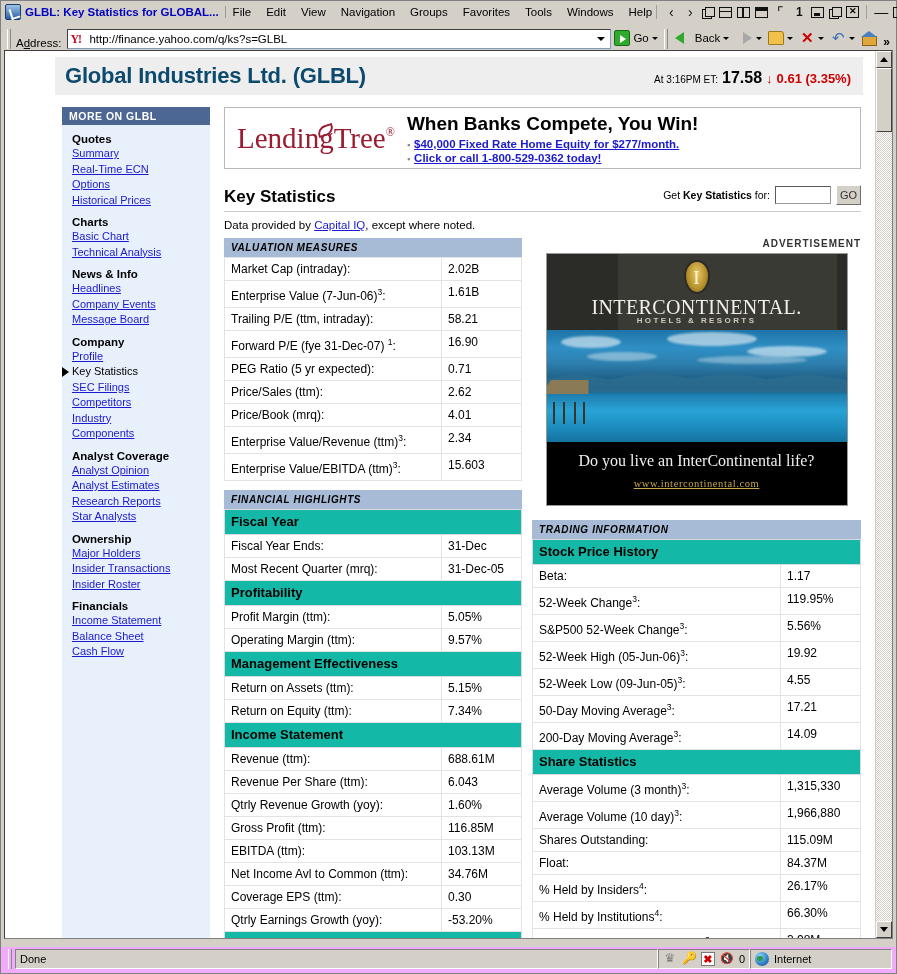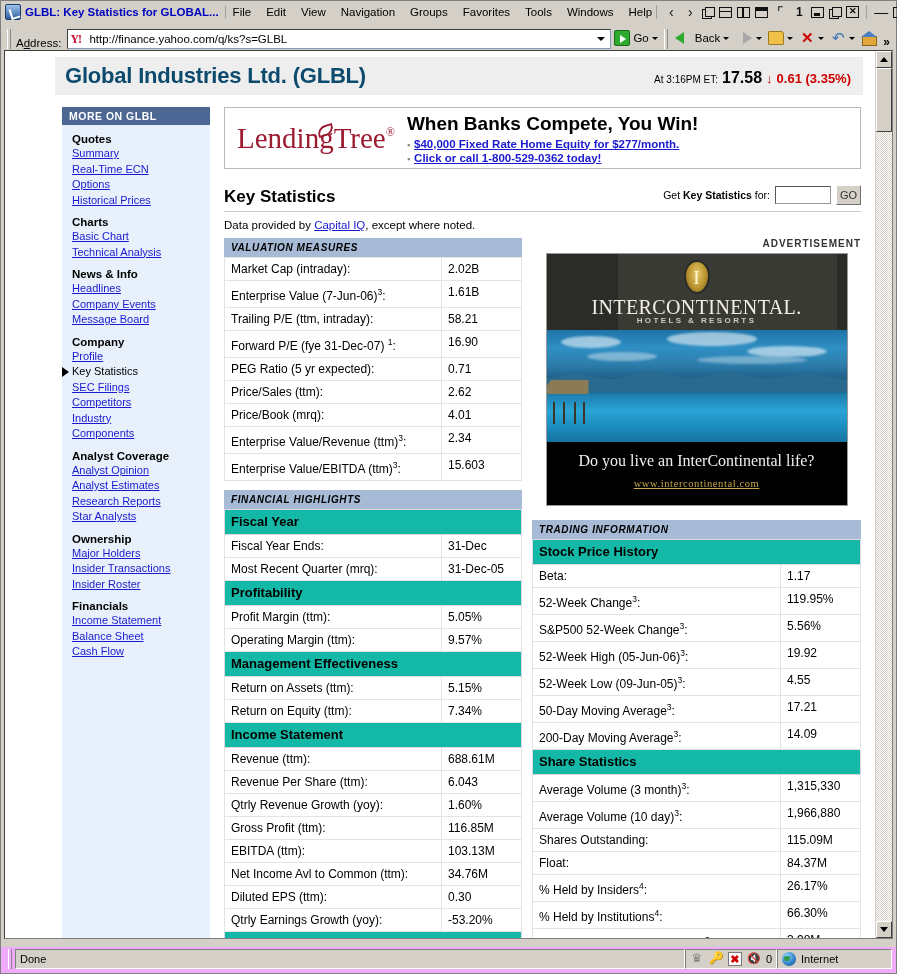--- a/index.html
+++ b/index.html
@@ -351,21 +351,21 @@
   .sb-panel {
     height: 20px;
     border: 1px solid #808080;
     border-right-color: #fff; border-bottom-color: #fff;
     display: flex; align-items: center;
     padding: 0 4px;
     background: #d4d0c8;
   }
   #sb-status { flex: 1 1 auto; }
   #sb-icons { gap: 5px; }
-  #sb-zone { width: 115px; gap: 5px;}
+  #sb-zone { width: 142px; gap: 5px;}
   .mini { width: 14px; height: 14px; display:inline-block; position:relative;}
   .mini.trophy { color:#7c7c7c; font-size:12px; line-height:13px; text-align:center;}
   .mini.key { color:#caa23a; font-size:12px; line-height:13px; text-align:center;}
   .mini.block { background:#fff; border:1px solid #7a7a7a; color:#c00; font-size:11px; line-height:12px; text-align:center; font-weight:bold;}
   .mini.mute { color:#555; font-size:11px; line-height:13px; text-align:center;}
   .mini.globe { background: radial-gradient(circle at 35% 30%, #8fd6ff 0%, #2e7fc4 60%, #1b4f80 100%); border-radius:50%;}
   .mini.globe::after { content:""; position:absolute; left:2px; top:4px; width:6px; height:5px; background:#2e9b4a; border-radius:50% 40% 60% 50%;}
 </style>
 </head>
 <body>
@@ -647,21 +647,21 @@
                     </tr>
                     <tr>
                       <td class="label">EBITDA (ttm):</td>
                       <td class="val">103.13M</td>
                     </tr>
                     <tr>
                       <td class="label">Net Income Avl to Common (ttm):</td>
                       <td class="val">34.76M</td>
                     </tr>
                     <tr>
-                      <td class="label">Diluted EPS (ttm):</td>
+                      <td class="label">Coverage EPS (ttm):</td>
                       <td class="val">0.30</td>
                     </tr>
                     <tr>
                       <td class="label">Qtrly Earnings Growth (yoy):</td>
                       <td class="val">-53.20%</td>
                     </tr>
                     <tr class="sub">
                       <td colspan="2">Balance Sheet</td>
                     </tr>
                   </tbody>

